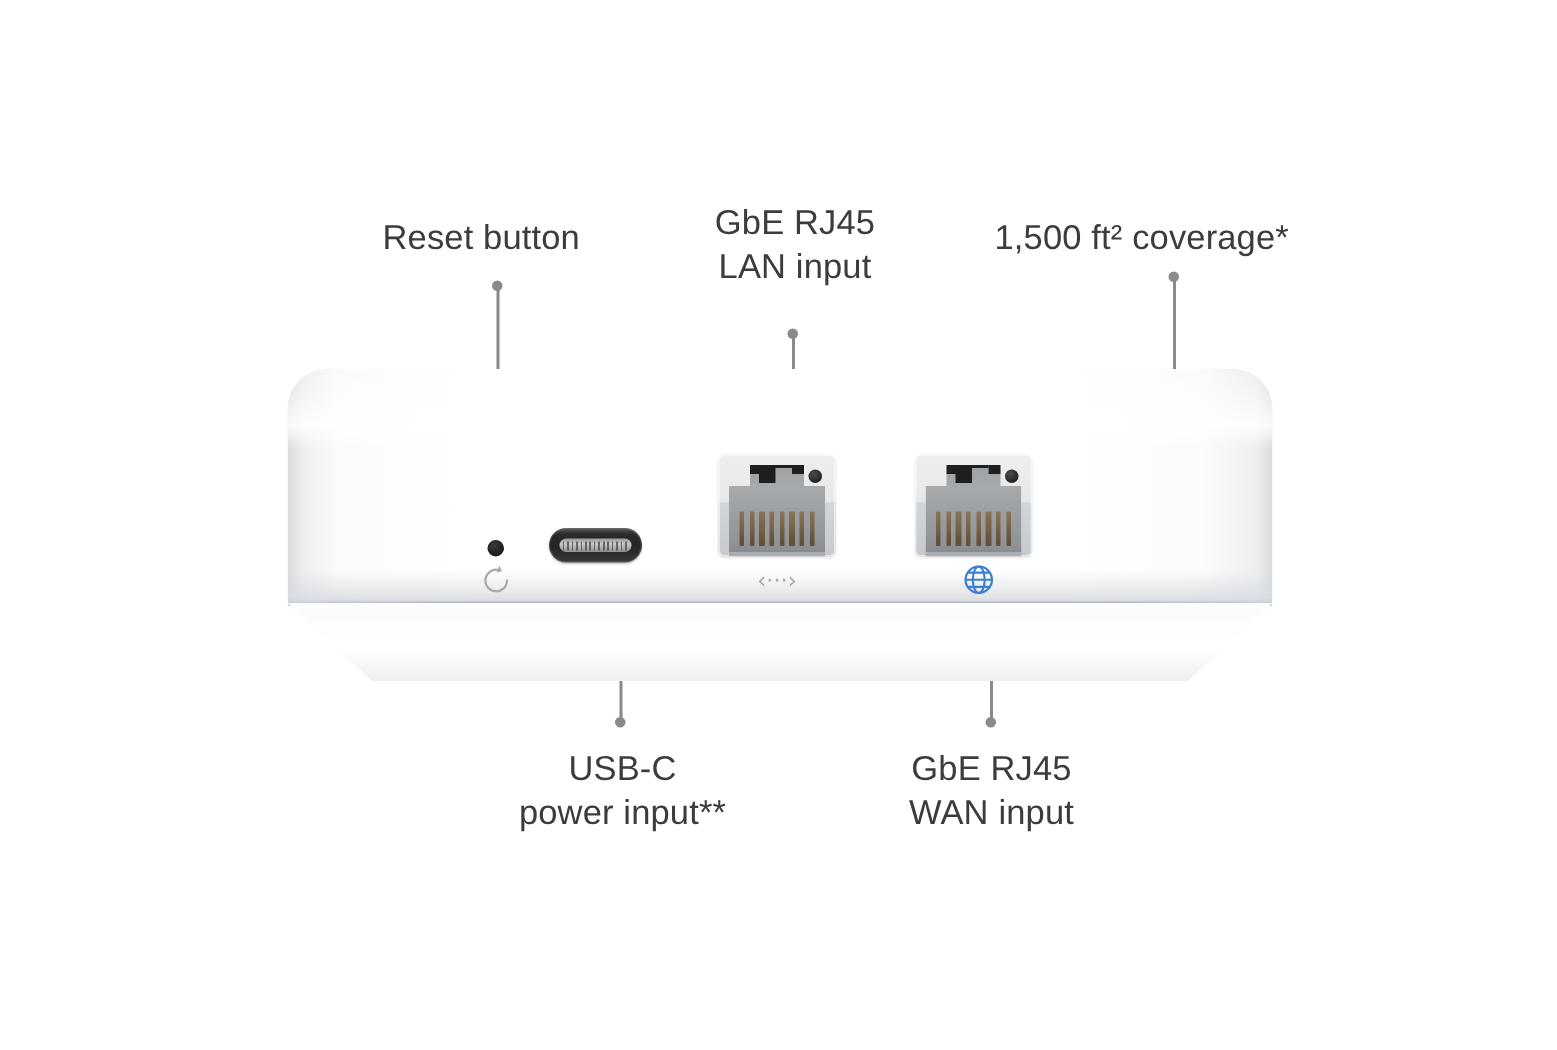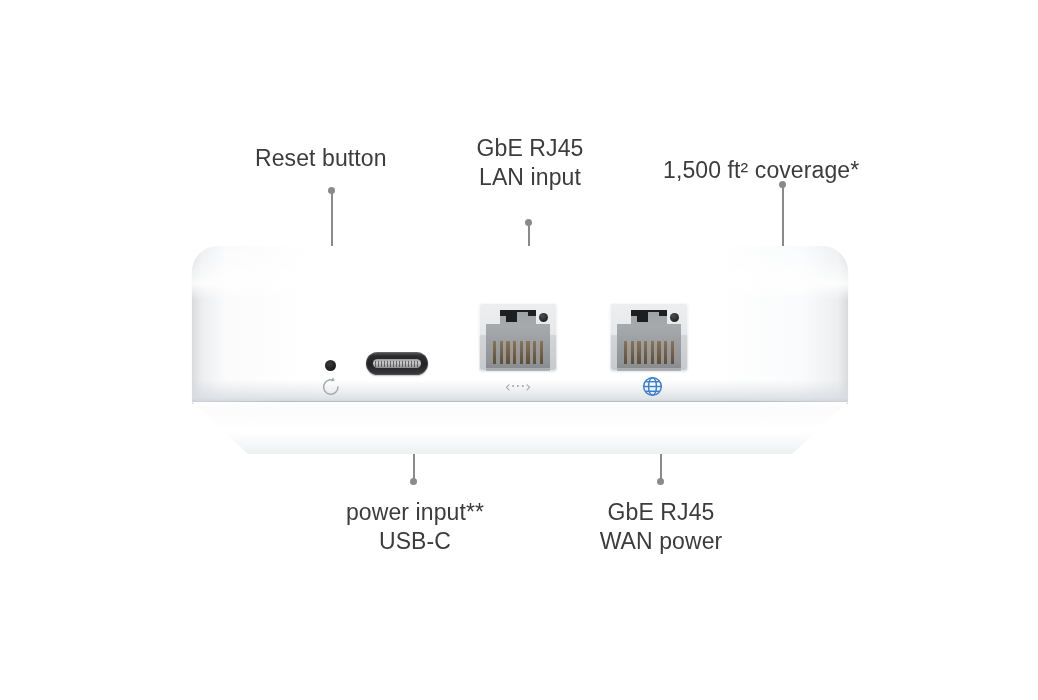--- a/index.html
+++ b/index.html
@@ -29,21 +29,21 @@
     color: #3c3c3c;
     font-size: 23px;
     line-height: 29px;
     letter-spacing: 0.1px;
     white-space: nowrap;
   }
   .callout .ln { display: block; }
 
   .c-reset   { left: 255px; top: 144px; text-align: left; }
   .c-lan     { left: 472px; top: 134px; text-align: center; width: 116px; }
-  .c-cov     { left: 663px; top: 156px; text-align: center; }
+  .c-cov     { left: 663px; top: 144px; text-align: center; }
   .c-usb     { left: 332px; top: 498px; text-align: center; width: 166px; }
   .c-wan     { left: 598px; top: 498px; text-align: center; width: 126px; }
 
   
   .leader {
     position: absolute;
     width: 1.6px;
     background: #8a8a8a;
   }
   .dot {
@@ -324,27 +324,27 @@
   <div class="callout c-lan">
     <span class="ln">GbE RJ45</span>
     <span class="ln">LAN input</span>
   </div>
 
   <div class="callout c-cov">
     <span class="ln">1,500 ft² coverage*</span>
   </div>
 
   <div class="callout c-usb">
+    <span class="ln">USB-C</span>
     <span class="ln">power input**</span>
-    <span class="ln">USB-C</span>
   </div>
 
   <div class="callout c-wan">
     <span class="ln">GbE RJ45</span>
-    <span class="ln">WAN power</span>
+    <span class="ln">WAN input</span>
   </div>
 
   <div class="leader l-reset"></div>
   <div class="dot d-reset"></div>
 
   <div class="leader l-lan"></div>
   <div class="dot d-lan"></div>
 
   <div class="leader l-cov"></div>
   <div class="dot d-cov"></div>

